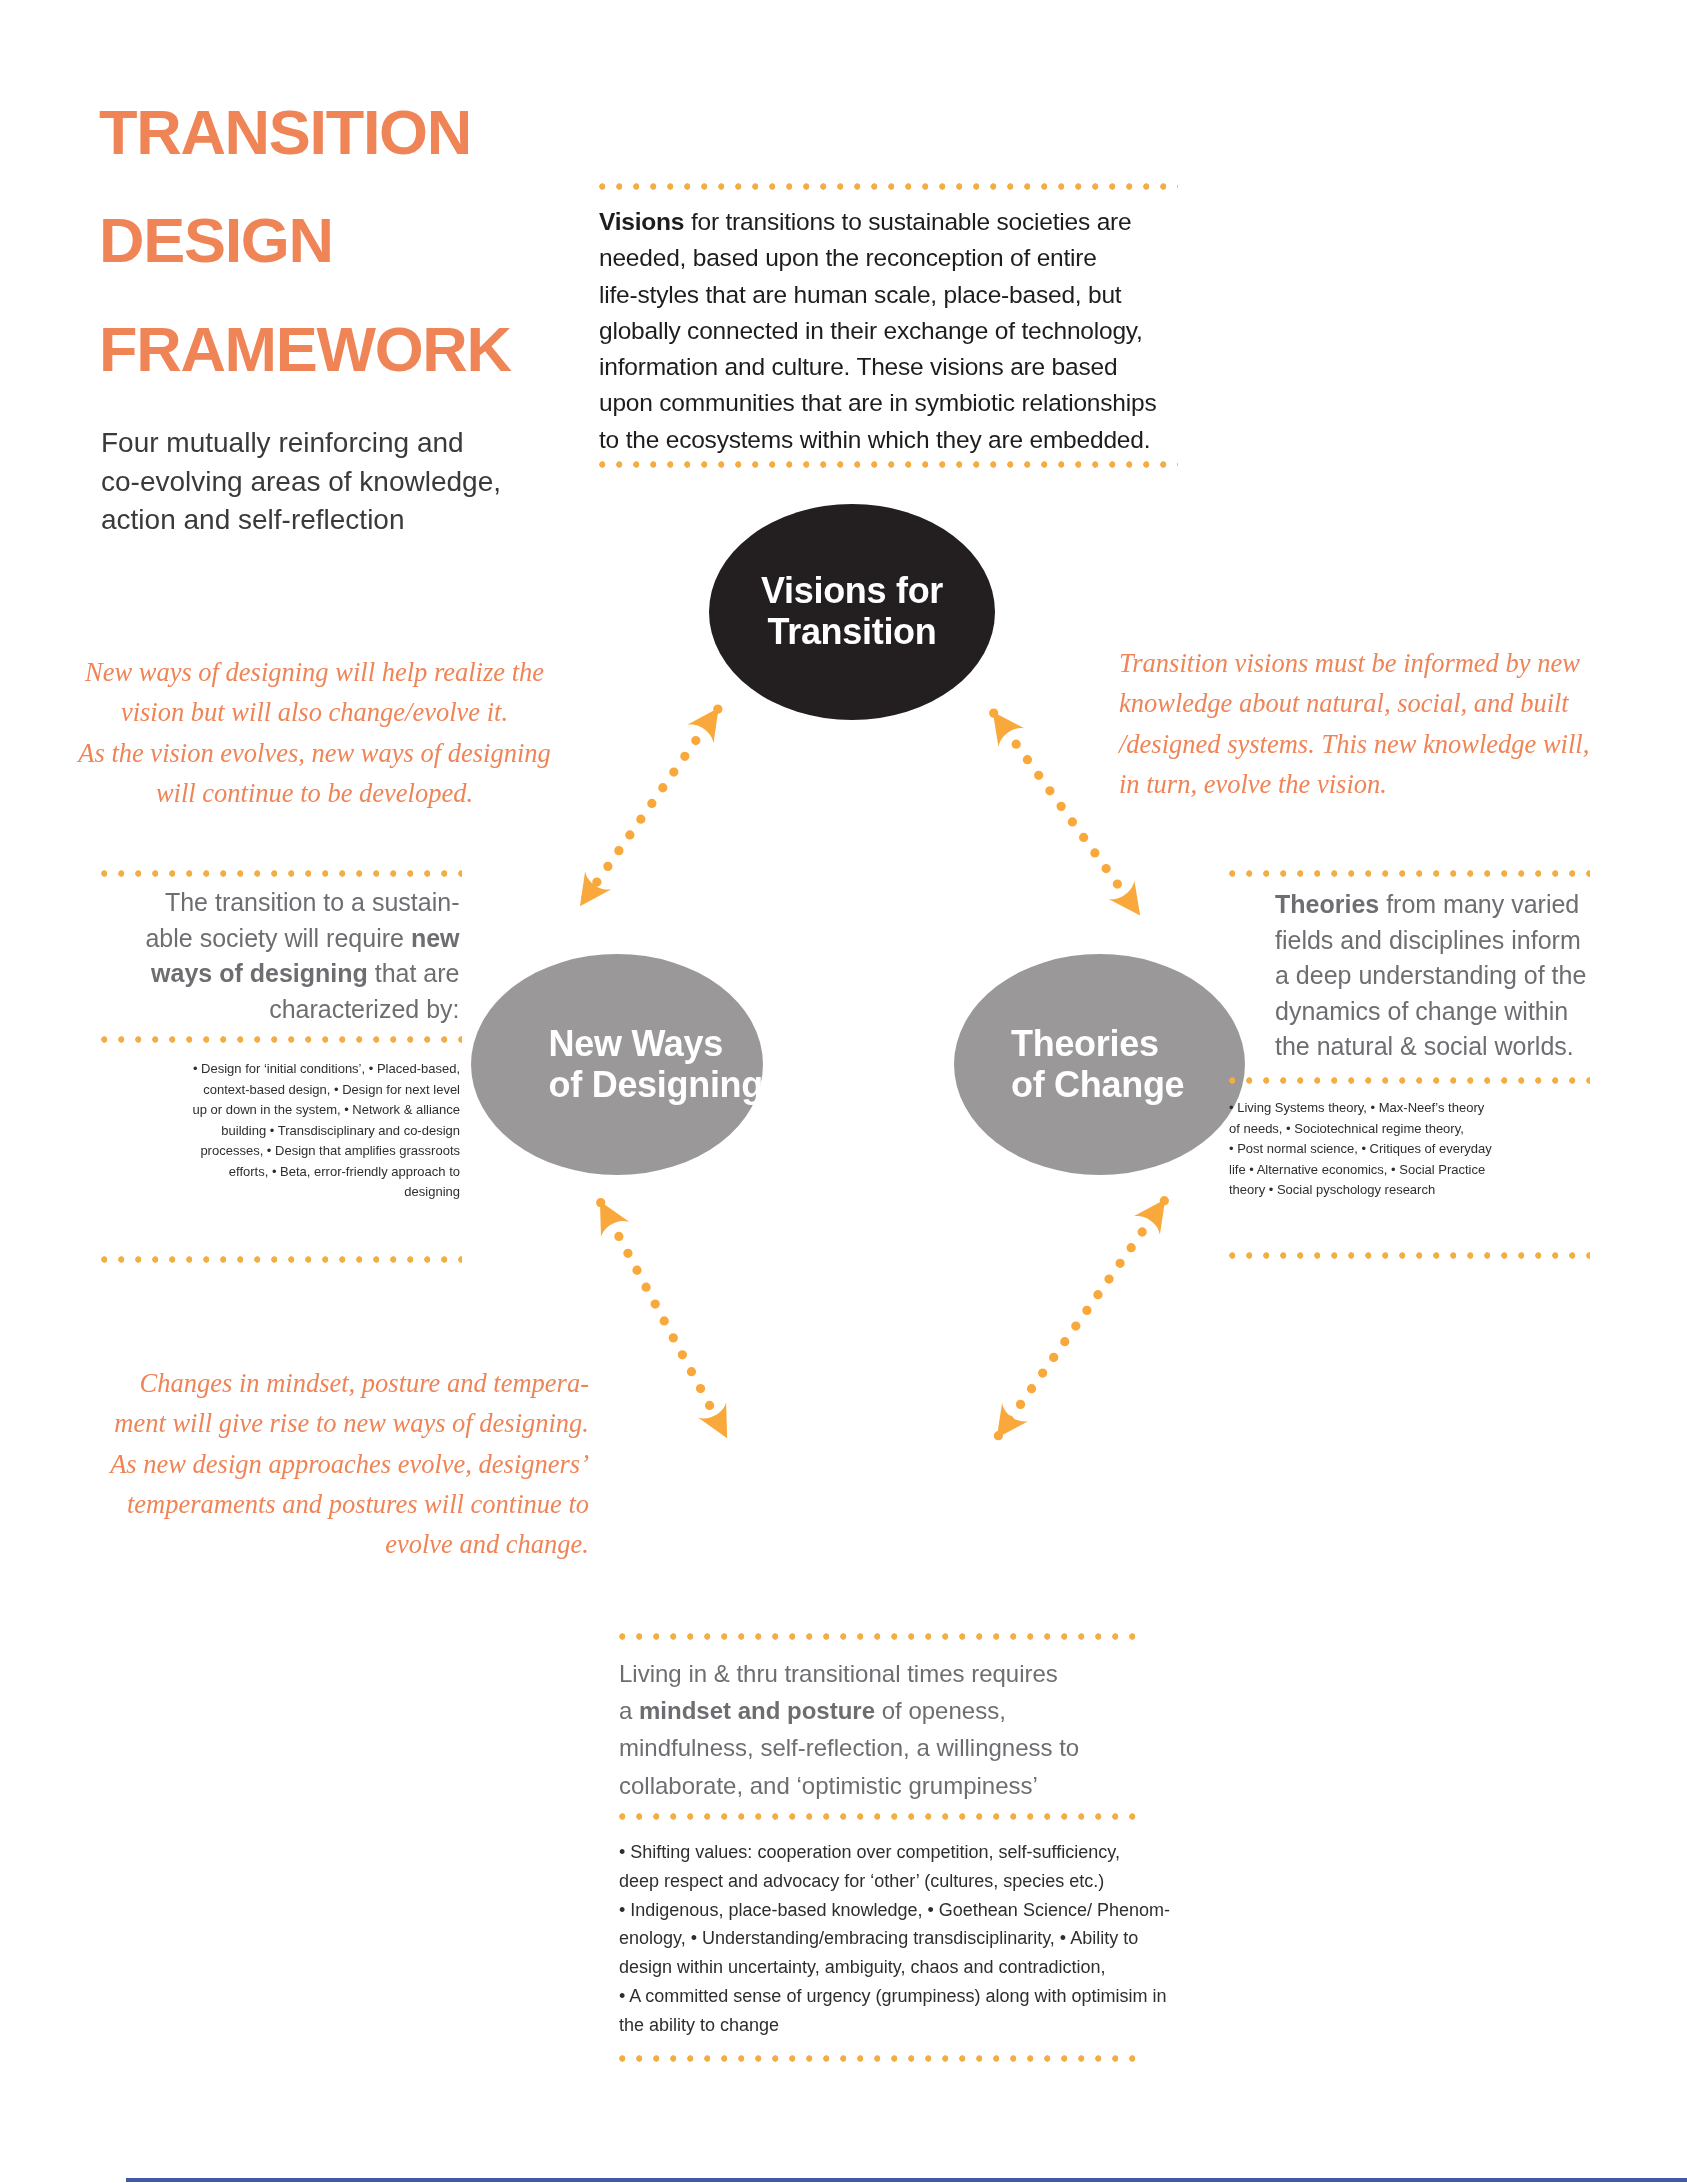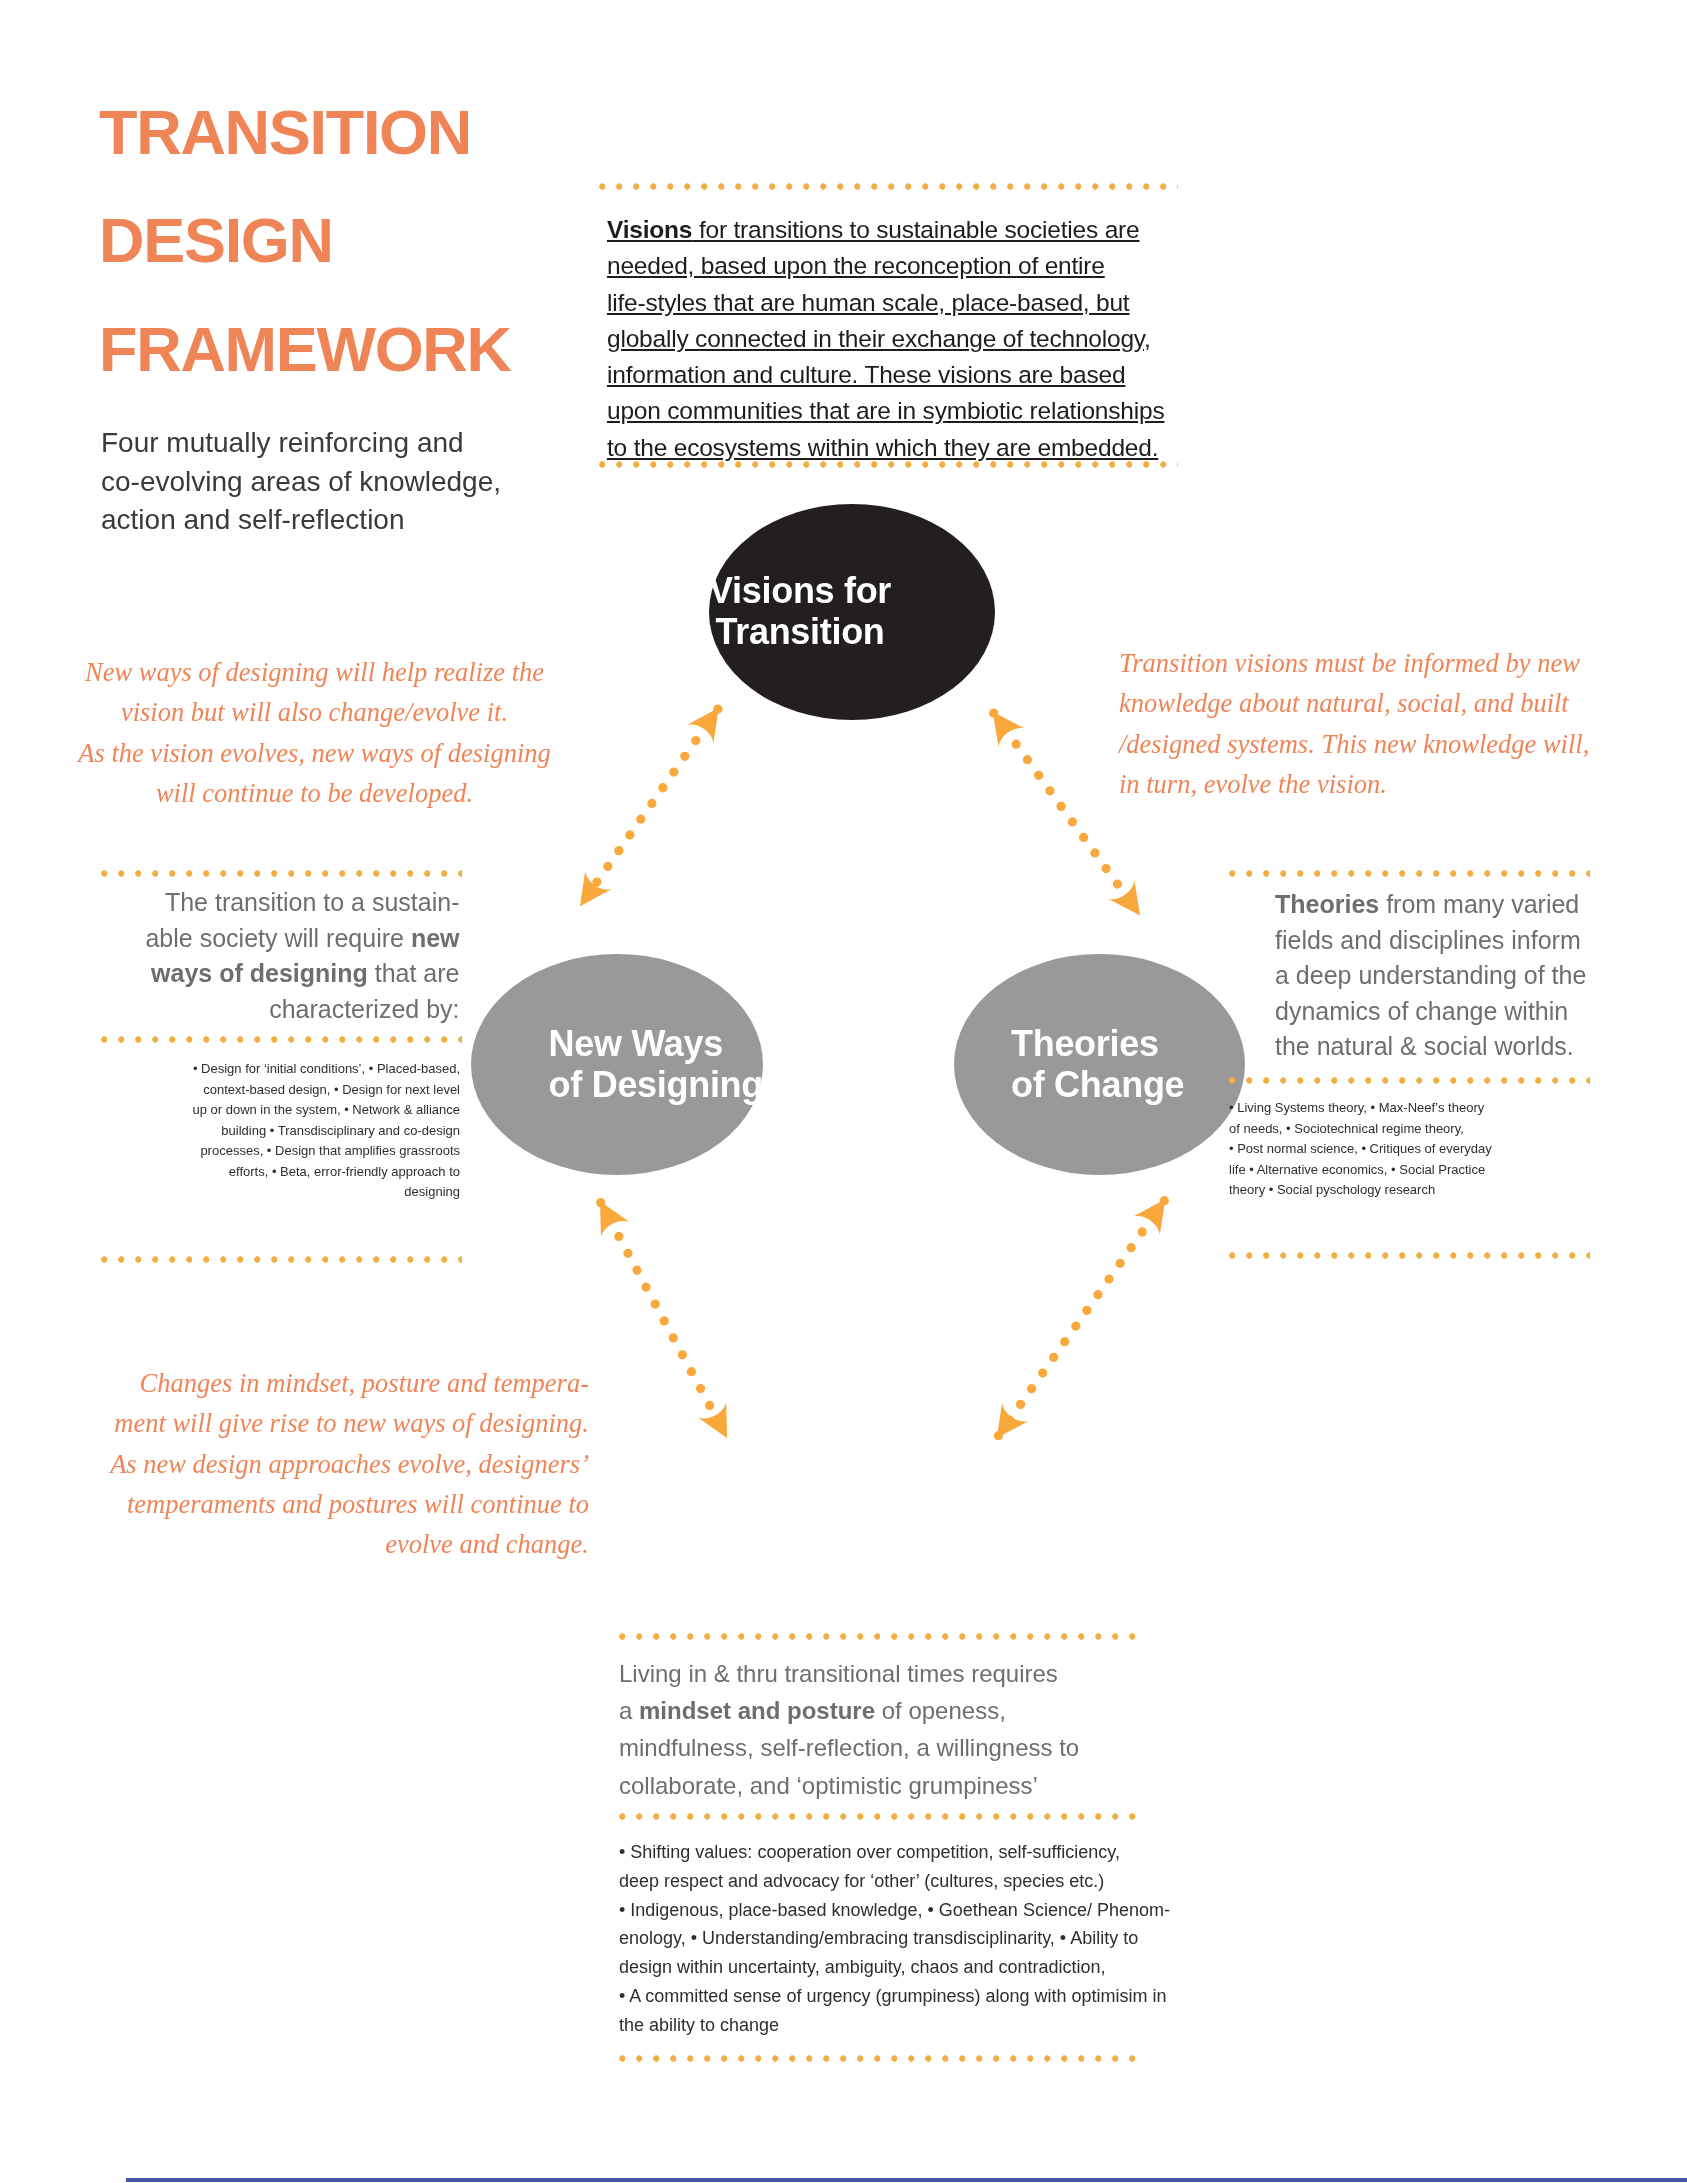--- a/index.html
+++ b/index.html
@@ -25,28 +25,28 @@
   .subtitle{
     position:absolute;left:101px;top:424px;width:463px;margin:0;
     font-size:28px;line-height:1.38;color:#3A393B;white-space:pre-line;
   }
   .rule{
     position:absolute;height:6.6px;
     background-image:radial-gradient(circle at 3.3px 3.3px, var(--gold) 2.8px, transparent 3.3px);
     background-size:17px 6.6px;background-repeat:repeat-x;
   }
   .intro{
-    position:absolute;left:599px;top:204px;width:615px;margin:8px;
-    font-size:24.5px;line-height:1.48;letter-spacing:-0.2px;color:#1E1C1D;white-space:pre-line;text-decoration:underline;
+    position:absolute;left:599px;top:204px;width:615px;margin:0;
+    font-size:24.5px;line-height:1.48;letter-spacing:-0.2px;color:#1E1C1D;white-space:pre-line;
   }
   .b{font-weight:bold;}
   .ellipse{
     position:absolute;border-radius:50%;display:flex;align-items:center;box-sizing:border-box;
   }
-  .e-visions{left:709px;top:504px;width:286px;height:216px;background:var(--dark);justify-content:flex-start;text-align:center;}
+  .e-visions{left:709px;top:504px;width:286px;height:216px;background:var(--dark);justify-content:center;text-align:center;}
   .e-newways{left:471px;top:954px;width:292px;height:221px;background:var(--egray);padding-left:36px;justify-content:flex-end;}
   .e-theories{left:954px;top:954px;width:291px;height:221px;background:var(--egray);padding-left:57px;}
   .e-posture{left:716px;top:1401px;width:287px;height:217px;background:var(--egray);padding-left:60px;}
   .elabel{color:#fff;font-weight:bold;font-size:36px;line-height:1.13;letter-spacing:-0.3px;white-space:pre-line;margin:0;}
   .annot{
     position:absolute;font-family:"Liberation Serif", serif;font-style:italic;
     font-size:26.5px;line-height:1.52;color:var(--orange);white-space:pre-line;margin:0;
   }
   .a-tl{left:40px;width:549px;top:652px;text-align:center;}
   .a-tr{left:1119px;width:562px;top:643px;text-align:left;}

